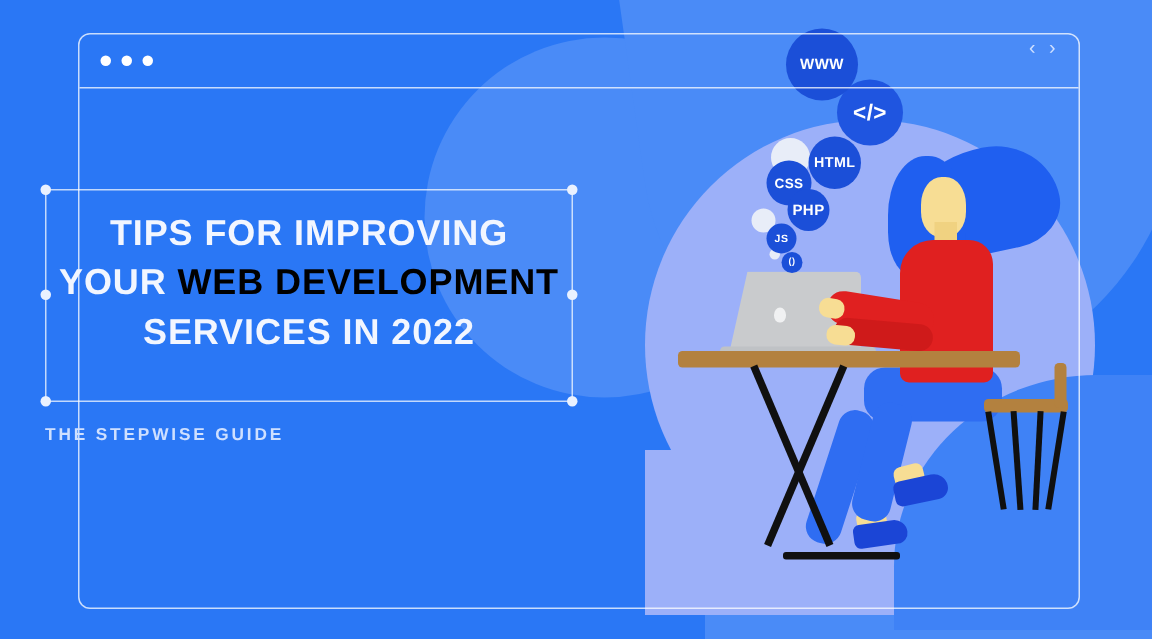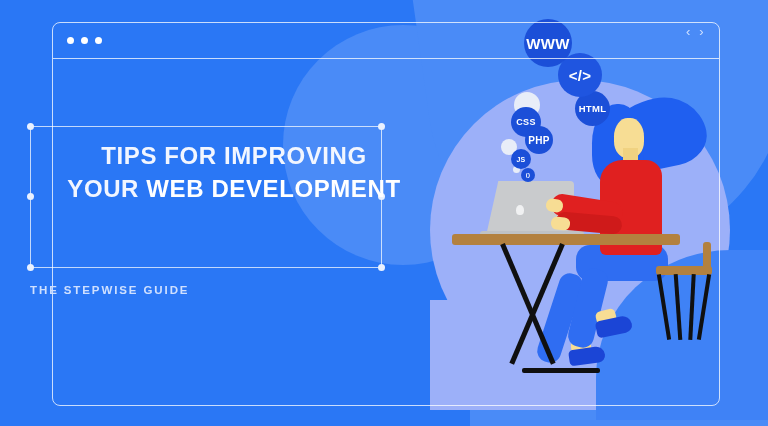--- a/index.html
+++ b/index.html
@@ -72,40 +72,39 @@
   .h-tl{left:-4px;top:-4px;} .h-tr{right:-4px;top:-4px;}
   .h-bl{left:-4px;bottom:-4px;} .h-br{right:-4px;bottom:-4px;}
   .h-ml{left:-4px;top:50%;margin-top:-4px;}
   .h-mr{right:-4px;top:50%;margin-top:-4px;}
 
   .headline{
     position:absolute;left:30px;top:140px;width:352px;
     text-align:center;color:#f2f6ff;
     font-size:24px;font-weight:bold;letter-spacing:.6px;line-height:1.37;
     text-transform:uppercase;
-    padding-left:28px;
-  }
-  .headline .accent{color:#ffffff;}
+  }
+  .headline .accent{color:#000000;}
   .subline{
     position:absolute;left:30px;top:284px;width:352px;
     text-align:left;color:#cfe0ff;
     font-size:11.5px;font-weight:bold;letter-spacing:1.9px;
     text-transform:uppercase;
   }
 
   
   .bub{
     position:absolute;border-radius:50%;
     background:#1b4fd8;color:#fff;
     display:flex;align-items:center;justify-content:center;
     font-weight:bold;letter-spacing:.3px;
   }
-  .b-www{left:524px;top:19px;width:48px;height:48px;font-size:15px;}
+  .b-www{left:524px;top:19px;width:48px;height:48px;font-size:10px;}
   .b-code{left:558px;top:53px;width:44px;height:44px;font-size:15px;background:#1f55e0;}
-  .b-html{left:539px;top:91px;width:35px;height:35px;font-size:9.5px;margin-left:36px;}
+  .b-html{left:539px;top:91px;width:35px;height:35px;font-size:9.5px;}
   .b-css{left:511px;top:107px;width:30px;height:30px;font-size:9px;}
   .b-php{left:525px;top:126px;width:28px;height:28px;font-size:10px;}
   .b-js{left:511px;top:149px;width:20px;height:20px;font-size:7px;}
   .b-paren{left:521px;top:168px;width:14px;height:14px;font-size:6px;}
   .wbub{position:absolute;border-radius:50%;background:#e8edf8;}
   .w1{left:514px;top:92px;width:26px;height:26px;}
   .w2{left:501px;top:139px;width:16px;height:16px;}
   .w3{left:513px;top:166px;width:7px;height:7px;}
 
   
@@ -304,17 +303,18 @@
     <span class="handle h-tr"></span>
     <span class="handle h-bl"></span>
     <span class="handle h-br"></span>
     <span class="handle h-ml"></span>
     <span class="handle h-mr"></span>
   </div>
 
   <div class="headline">
     <div>TIPS FOR IMPROVING</div>
     <div><span>YOUR </span><span class="accent">WEB DEVELOPMENT</span></div>
+    <div>SERVICES IN 2022</div>
   </div>
 
   <div class="subline">THE STEPWISE GUIDE</div>
 
 </div>
 
 </body></html>

